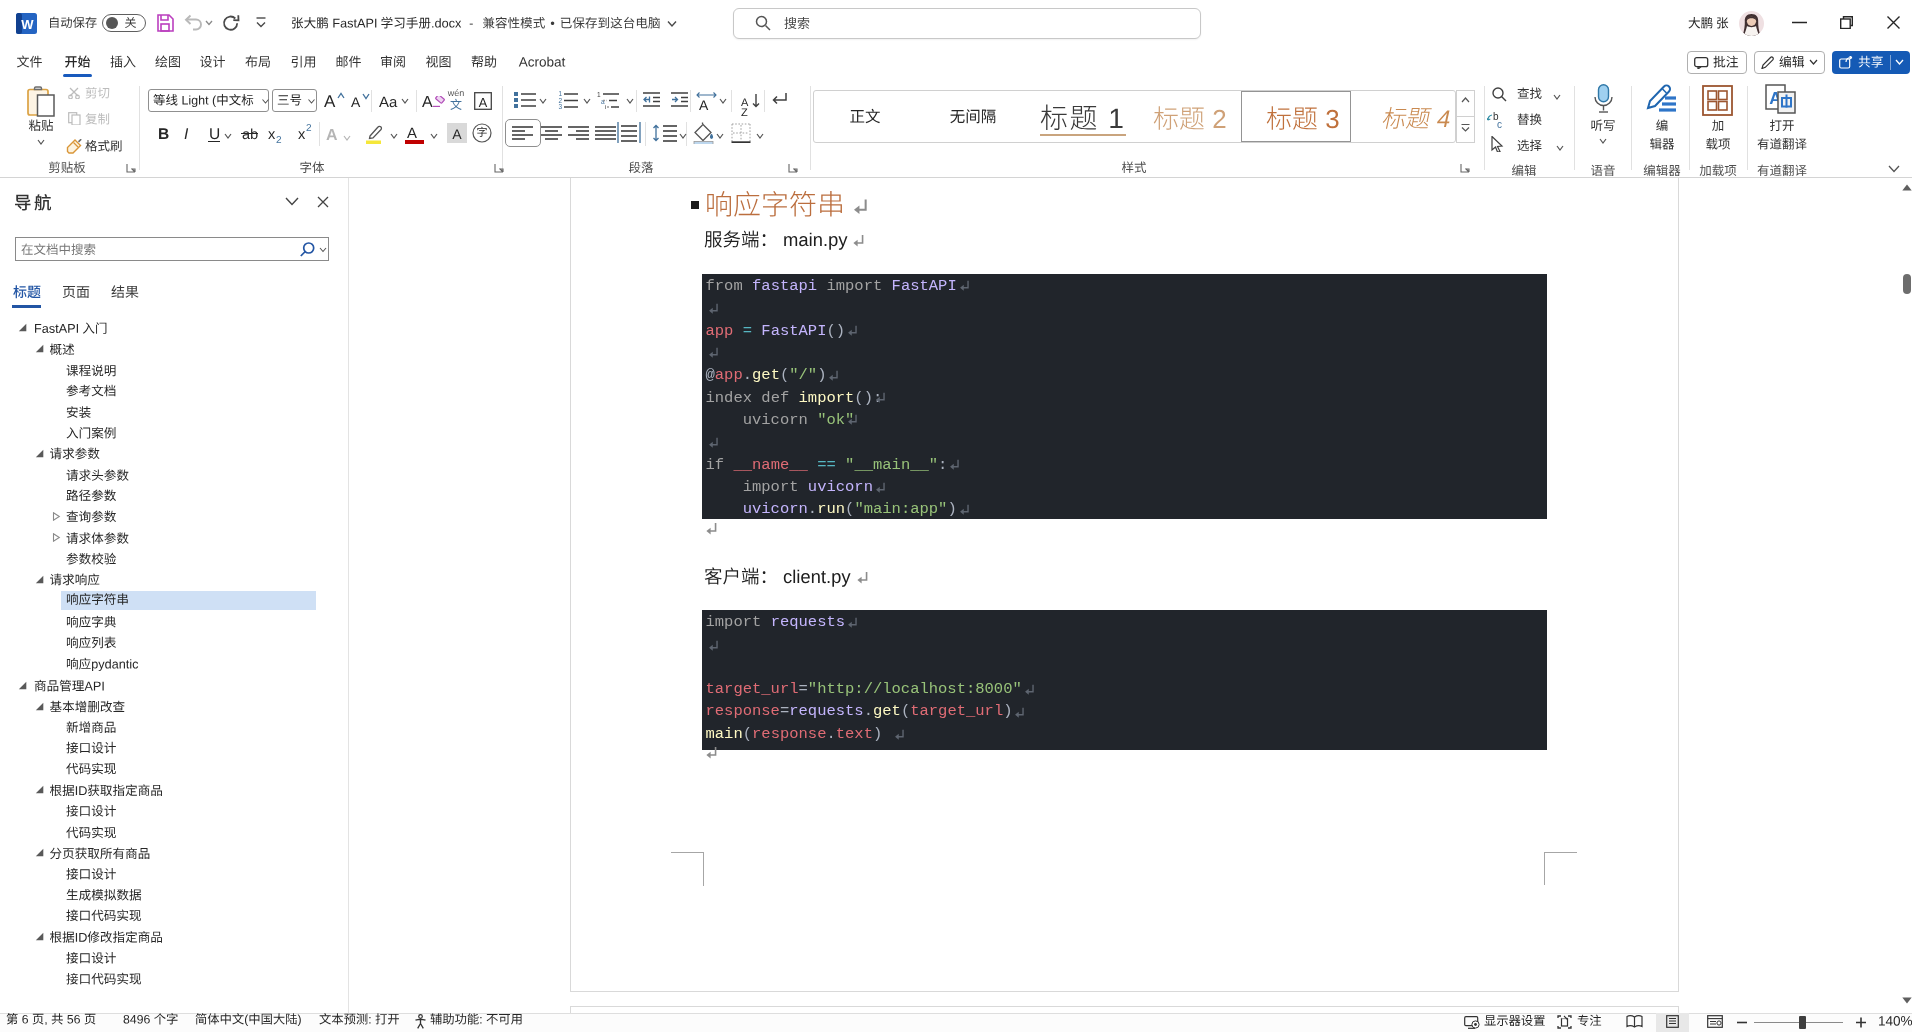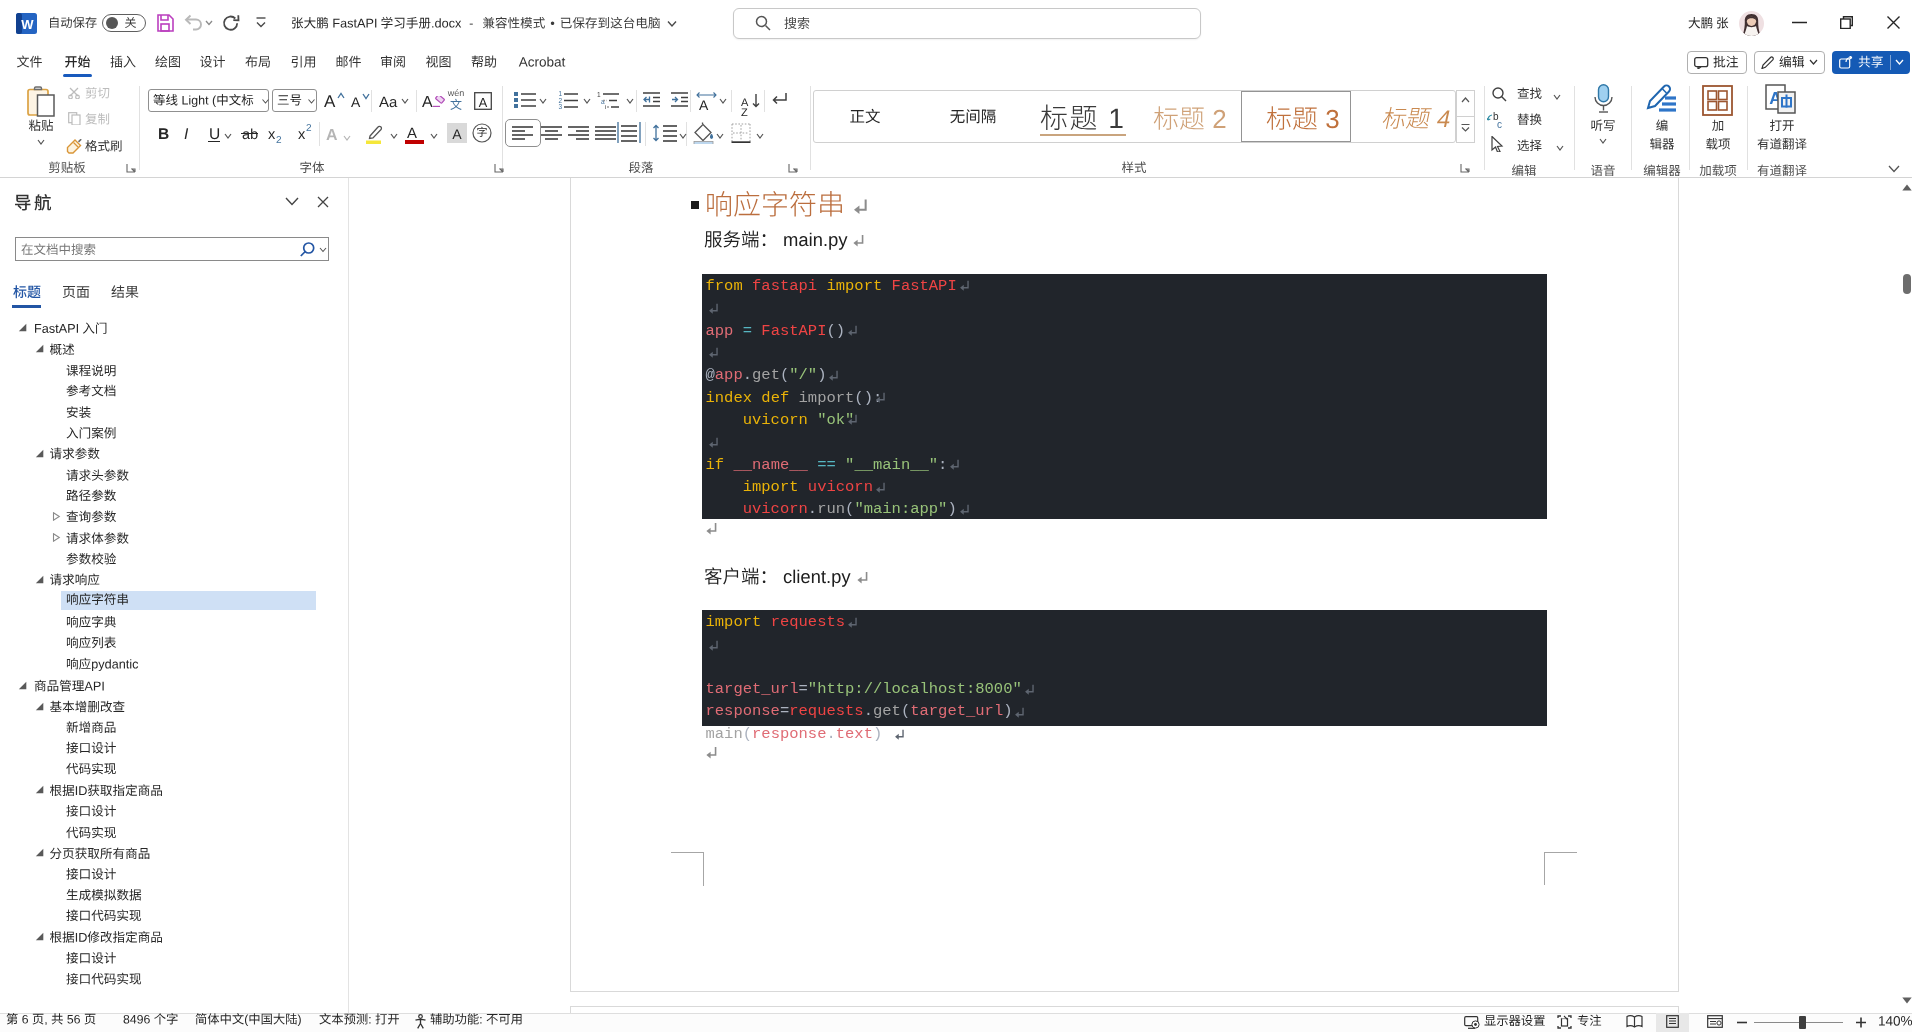--- a/index.html
+++ b/index.html
@@ -1,16 +1,16 @@
 <!DOCTYPE html>
 <html><head><meta charset="utf-8"><style>
 html,body{margin:0;padding:0;width:1912px;height:1032px;overflow:hidden;background:#fff;font-family:"Liberation Sans",sans-serif}
 
 .code{position:absolute;left:702px;width:845px;background:#21252b;font-family:"Liberation Mono",monospace;font-size:15.5px;line-height:22.36px;color:#abb2bf;white-space:pre;margin:0;padding:0.8px 0 0 3.5px;box-sizing:border-box}
-.k{color:#eab308}.r{color:#e06c75}.y{color:#ef4444}.g{color:#98c379}.b{color:#a3a3a3}.o{color:#56b6c2}
+.k{color:#a3a3a3}.r{color:#e06c75}.y{color:#c4b5fd}.g{color:#98c379}.b{color:#fef9c3}.o{color:#56b6c2}
 
 </style></head><body>
 <div style="position:absolute;left:0;top:0;width:1912px;height:1032px;background:#fff"></div>
 <div style="position:absolute;left:0;top:177px;width:1912px;height:1px;background:#d4d4d4"></div>
 <div style="position:absolute;left:348px;top:178px;width:1px;height:835px;background:#e3e3e3"></div>
 <div style="position:absolute;left:570px;top:178px;width:1px;height:813px;background:#d9d9d9"></div>
 <div style="position:absolute;left:1678px;top:178px;width:1px;height:813px;background:#d9d9d9"></div>
 <div style="position:absolute;left:570px;top:991px;width:1109px;height:1px;background:#d9d9d9"></div>
 <div style="position:absolute;left:570px;top:1006px;width:1109px;height:1px;background:#d9d9d9"></div>
 <div style="position:absolute;left:570px;top:1007px;width:1px;height:6px;background:#d9d9d9"></div>
@@ -63,21 +63,21 @@
 
 <span class="r">app</span> <span class="o">=</span> <span class="y">FastAPI</span>()
 
 @<span class="r">app</span>.<span class="b">get</span>(<span class="g">"/"</span>)
 <span class="k">index</span> <span class="k">def</span> <span class="b">import</span>():
     <span class="k">uvicorn</span> <span class="g">"ok"</span>
 
 <span class="k">if</span> <span class="r">__name__</span> <span class="o">==</span> <span class="g">"__main__"</span>:
     <span class="k">import</span> <span class="y">uvicorn</span>
     <span class="y">uvicorn</span>.<span class="b">run</span>(<span class="g">"main:app"</span>)</pre>
-<pre class="code" style="top:610px;height:116px"><span class="k">import</span> <span class="y">requests</span>
+<pre class="code" style="top:610px;height:140px"><span class="k">import</span> <span class="y">requests</span>
 
 
 <span class="r">target_url</span>=<span class="g">"http://localhost:8000"</span>
 <span class="r">response</span>=<span class="y">requests</span>.<span class="b">get</span>(<span class="r">target_url</span>)
 <span class="b">main</span>(<span class="r">response</span>.<span class="r">text</span>)</pre>
 <div style="position:absolute;left:1656px;top:1013px;width:33px;height:19px;background:#e8e8e8"></div>
 <div style="position:absolute;left:1754px;top:1021.5px;width:89px;height:1.5px;background:#8a8a8a"></div>
 <div style="position:absolute;left:1799px;top:1016px;width:7px;height:13px;background:#3f3f3f;border-radius:1px"></div>
 <div style="position:absolute;left:1903px;top:274px;width:8px;height:20px;background:#6d6d6d;border-radius:4px"></div>
 <svg style="position:absolute;left:16px;top:13px" width="21" height="21" viewBox="0 0 21 21" fill="none">

